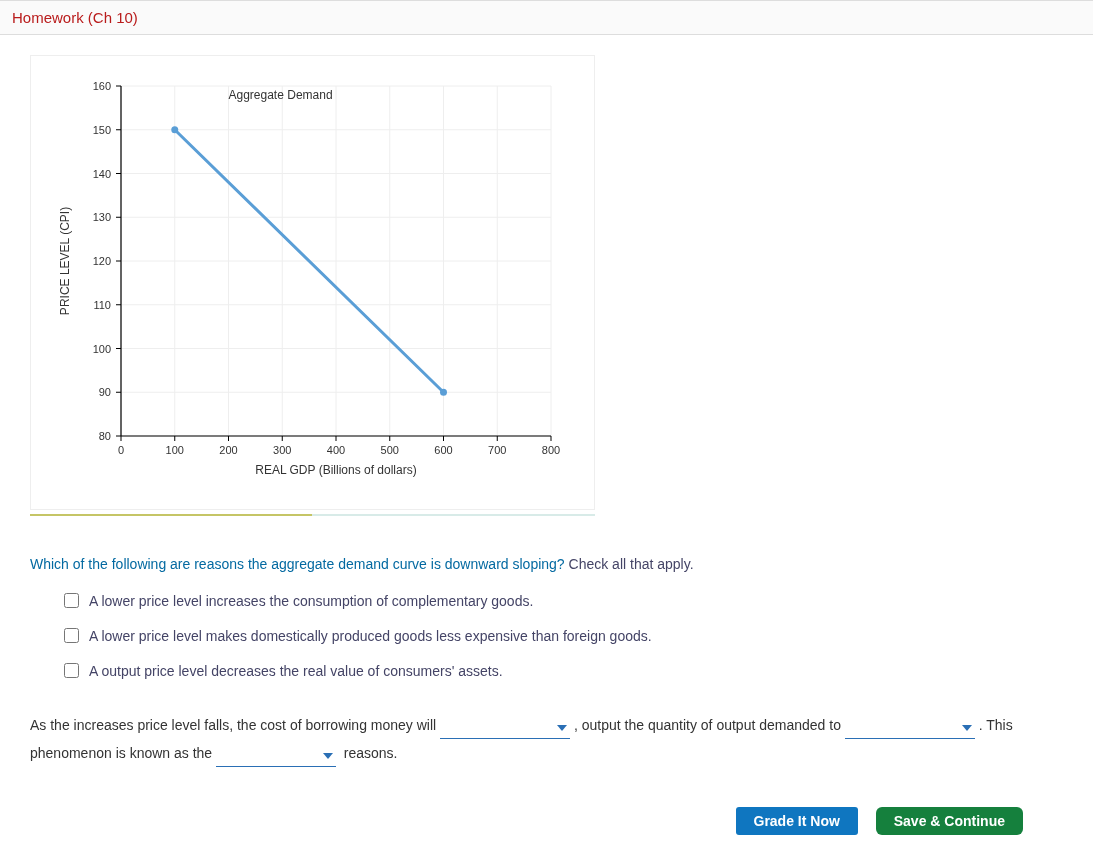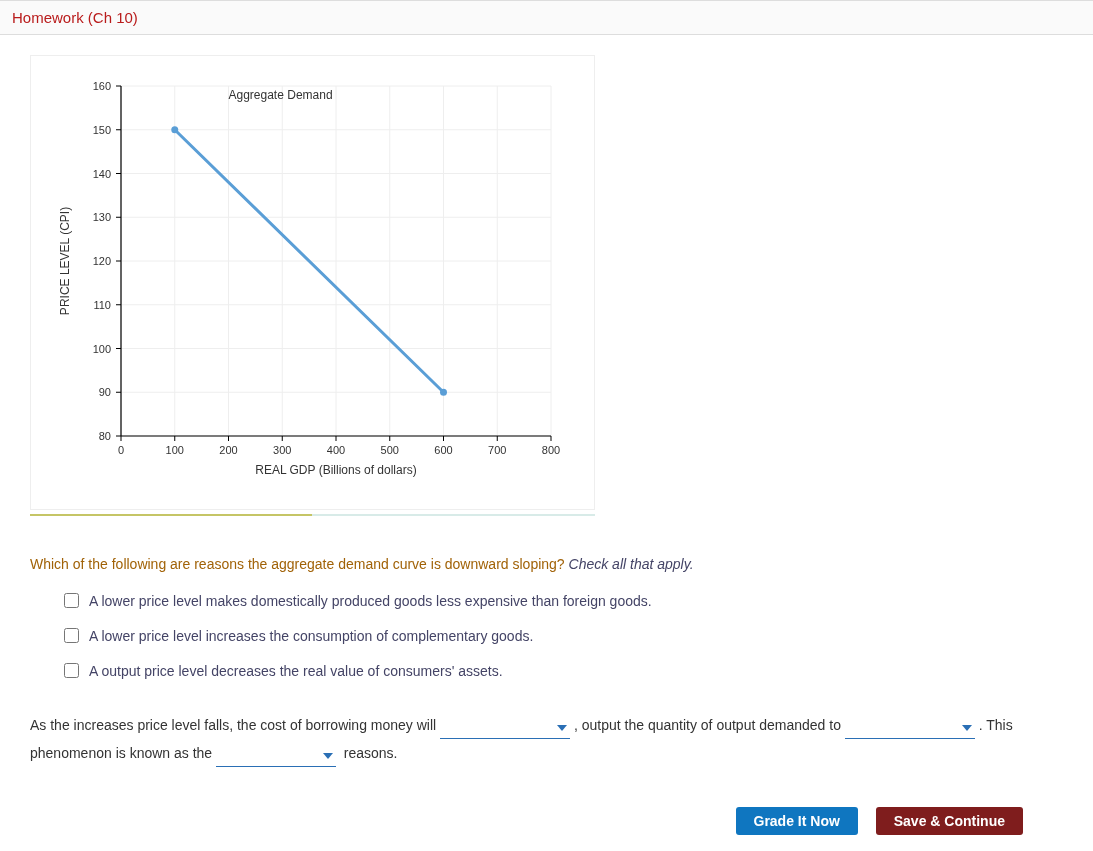--- a/index.html
+++ b/index.html
@@ -32,22 +32,22 @@
   .divider {
     height: 2px;
     width: 565px;
     margin: 4px 0 40px 0;
     background: linear-gradient(to right, #c5c566 0%, #c5c566 50%, #d8ebe8 50%, #d8ebe8 100%);
   }
   .question-area {
     color: #446;
     font-size: 14px;
   }
-  .qtext { color: #a16207; }
-  .italic { font-style: italic; }
+  .qtext { color: #0369a1; }
+  .italic { }
   .options { margin: 18px 0 30px 30px; }
   .opt-row { display: flex; align-items: center; margin: 14px 0; }
   .opt-row input[type=checkbox]{
     width: 15px; height: 15px; margin-right: 10px;
     accent-color: #2a6fb5;
   }
   .fill-para { margin-top: 28px; line-height: 2; }
   .blank-dd {
     display: inline-flex;
     align-items: center;
@@ -71,21 +71,21 @@
     color: #fff;
     font-weight: bold;
     font-size: 14px;
     padding: 6px 18px;
     border-radius: 3px;
     border: none;
     cursor: pointer;
     margin-left: 14px;
   }
   .btn-grade { background: #0f76c0; }
-  .btn-save { background: #7f1d1d; }
+  .btn-save { background: #15803d; border-radius: 6px; }
   svg text { font-family: Arial, sans-serif; }
 </style>
 </head>
 <body>
 
 <div class="header">
   <span>Homework (Ch 10)</span>
 </div>
 
 <div class="content">
@@ -157,25 +157,25 @@
       </svg>
   </div>
   <div class="divider"></div>
 
   <div class="question-area">
     <span class="qtext">Which of the following are reasons the aggregate demand curve is downward sloping?</span>
     <span class="italic">Check all that apply.</span>
     <div class="options">
       <div class="opt-row">
         <input type="checkbox" style="">
-        <span>A lower price level makes domestically produced goods less expensive than foreign goods.</span>
+        <span>A lower price level increases the consumption of complementary goods.</span>
       </div>
       <div class="opt-row">
         <input type="checkbox" style="">
-        <span>A lower price level increases the consumption of complementary goods.</span>
+        <span>A lower price level makes domestically produced goods less expensive than foreign goods.</span>
       </div>
       <div class="opt-row">
         <input type="checkbox" style="">
         <span>A output price level decreases the real value of consumers' assets.</span>
       </div>
     </div>
   </div>
 
   <div class="fill-para">
     <span>As the increases price level falls, the cost of borrowing money will</span>

